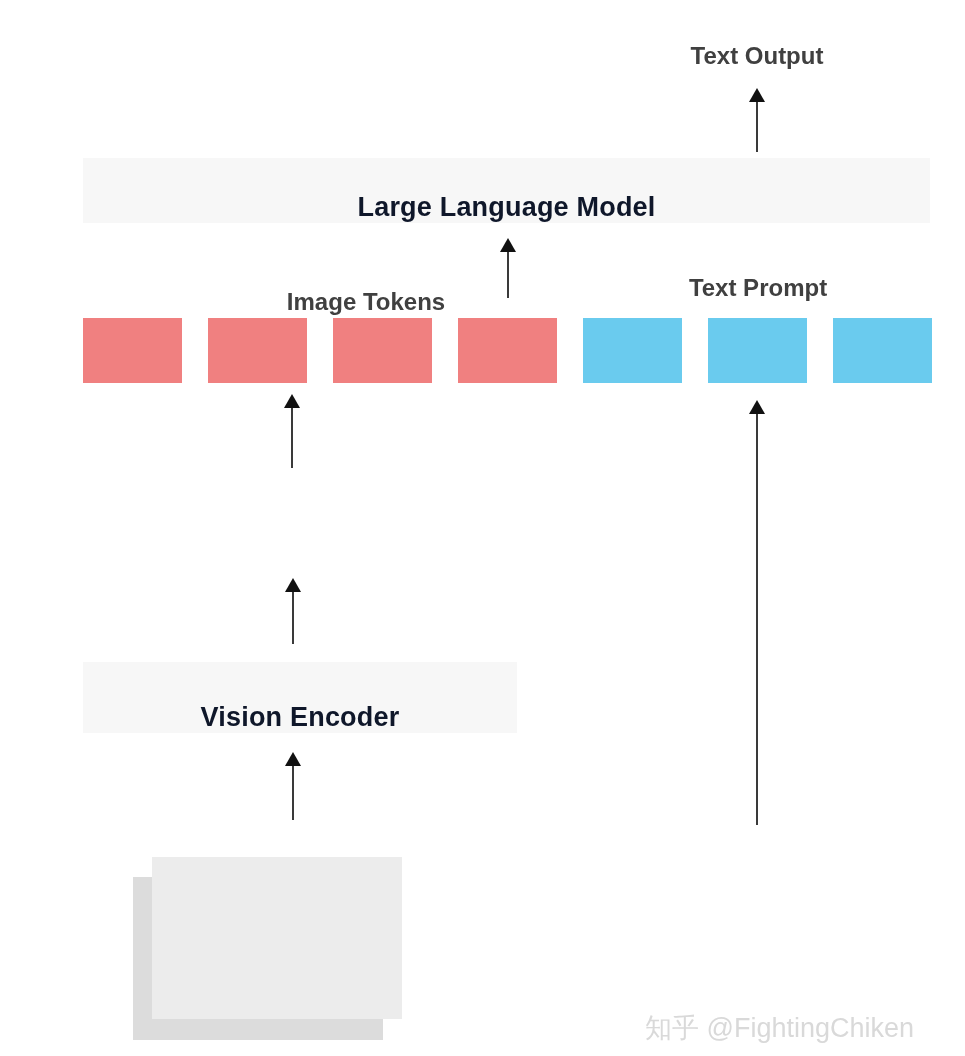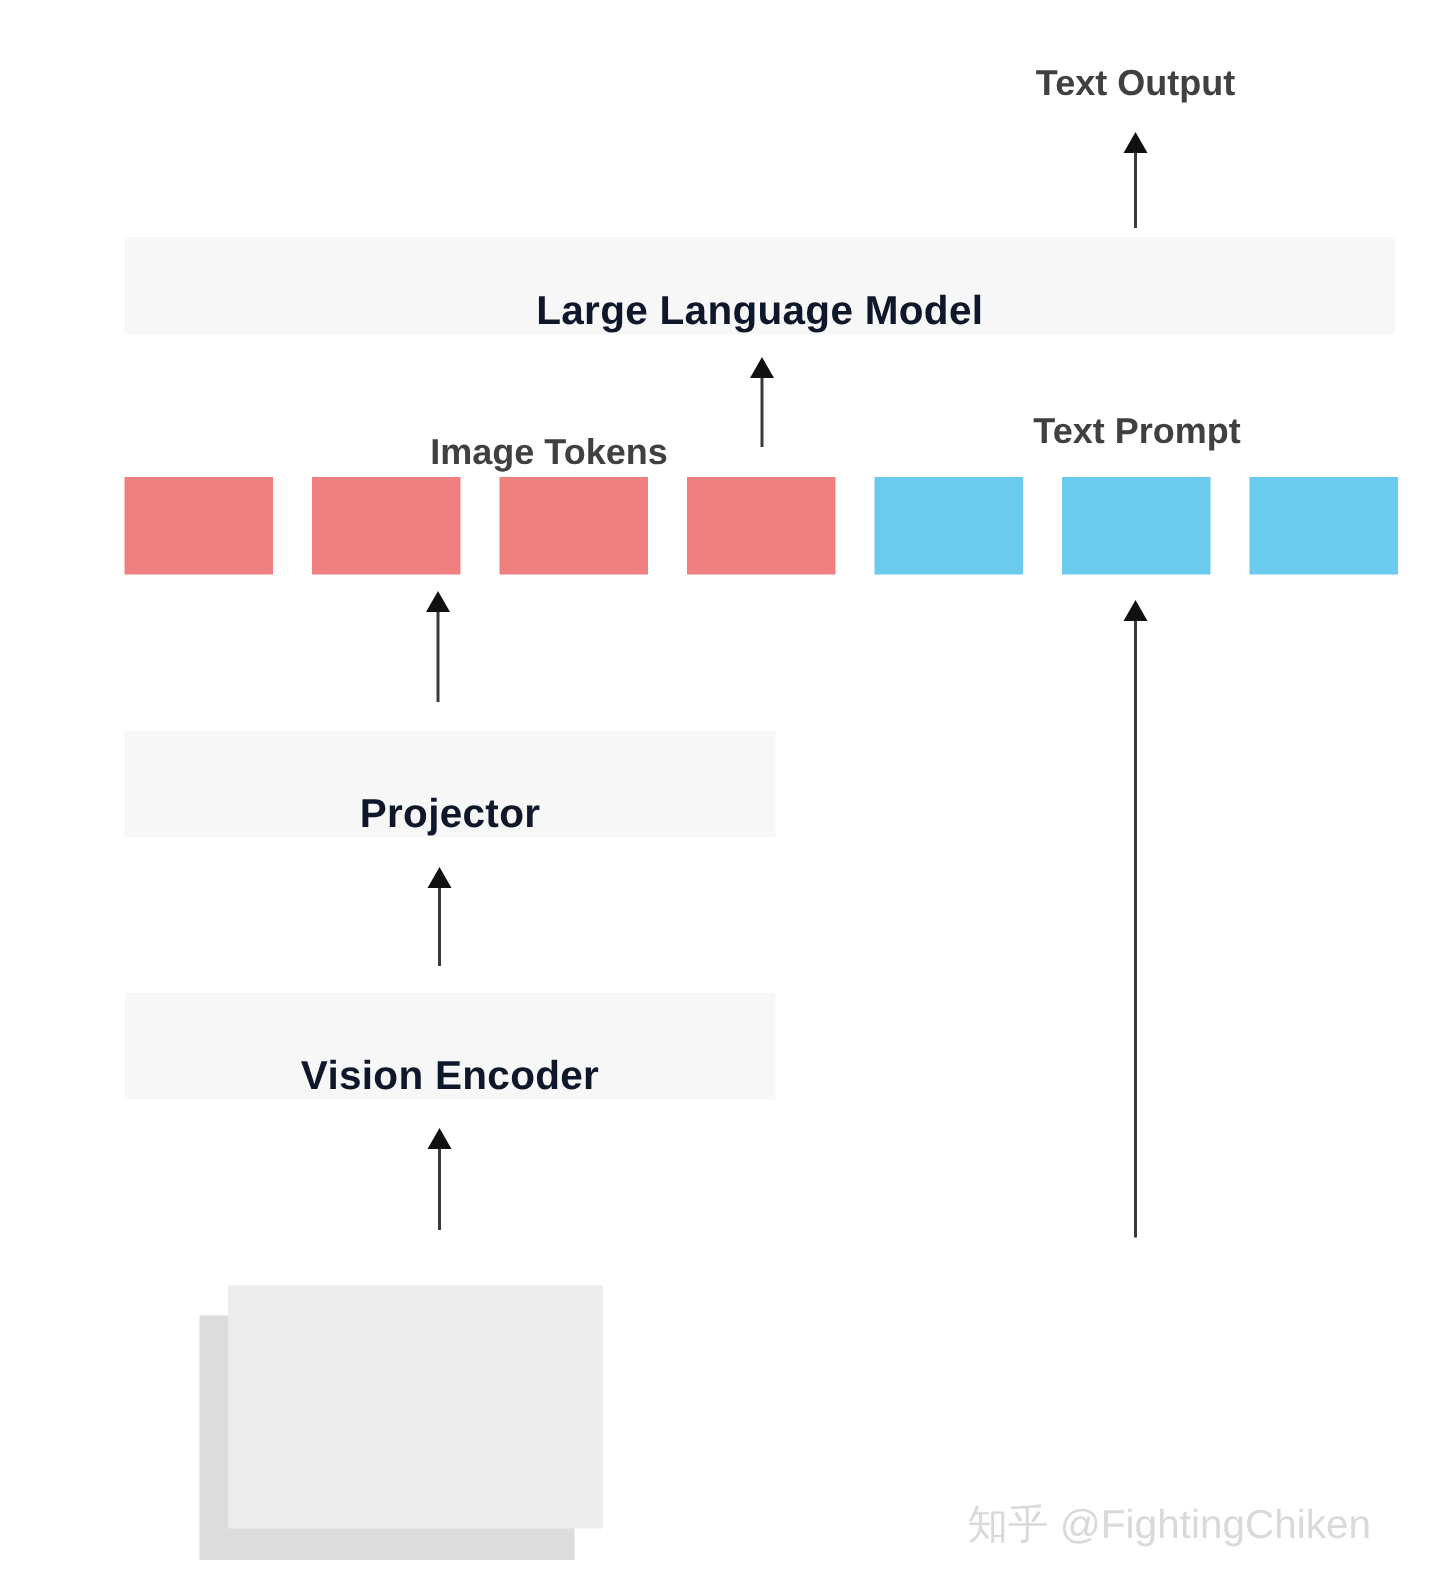--- a/index.html
+++ b/index.html
@@ -67,20 +67,21 @@
   .stack-card {
     position: absolute;
   }
   .watermark {
     position: absolute;
     font-size: 27px;
     font-weight: 400;
     color: var(--wm-color, #d9d9d9);
     text-shadow: 1px 1px 0 #ffffff;
     white-space: nowrap;
+    margin-top: 12px;
   }
 </style>
 </head>
 <body>
 
 <div class="canvas">
 
   <div class="label" style="left:757px; top:42px;">Text Output</div>
 
   <div class="arrow" style="left:749px; top:88px; height:64px;">
@@ -108,23 +109,20 @@
       <div class="token" style="background: rgb(106, 203, 238);"></div>
       <div class="token" style="background: rgb(106, 203, 238);"></div>
       <div class="token" style="background: rgb(106, 203, 238);"></div>
     </div>
 
   <div class="arrow" style="left:284px; top:394px; height:74px;">
     <div class="arrow-head"></div>
     <div class="arrow-line"></div>
   </div>
 
-  <div class="box" style="left:83px; top:487px; width:434px; height:71px;">
-    <span>Projector</span>
-  </div>
 
   <div class="arrow" style="left:285px; top:578px; height:66px;">
     <div class="arrow-head"></div>
     <div class="arrow-line"></div>
   </div>
 
   <div class="box" style="left:83px; top:662px; width:434px; height:71px;">
     <span>Vision Encoder</span>
   </div>
 

